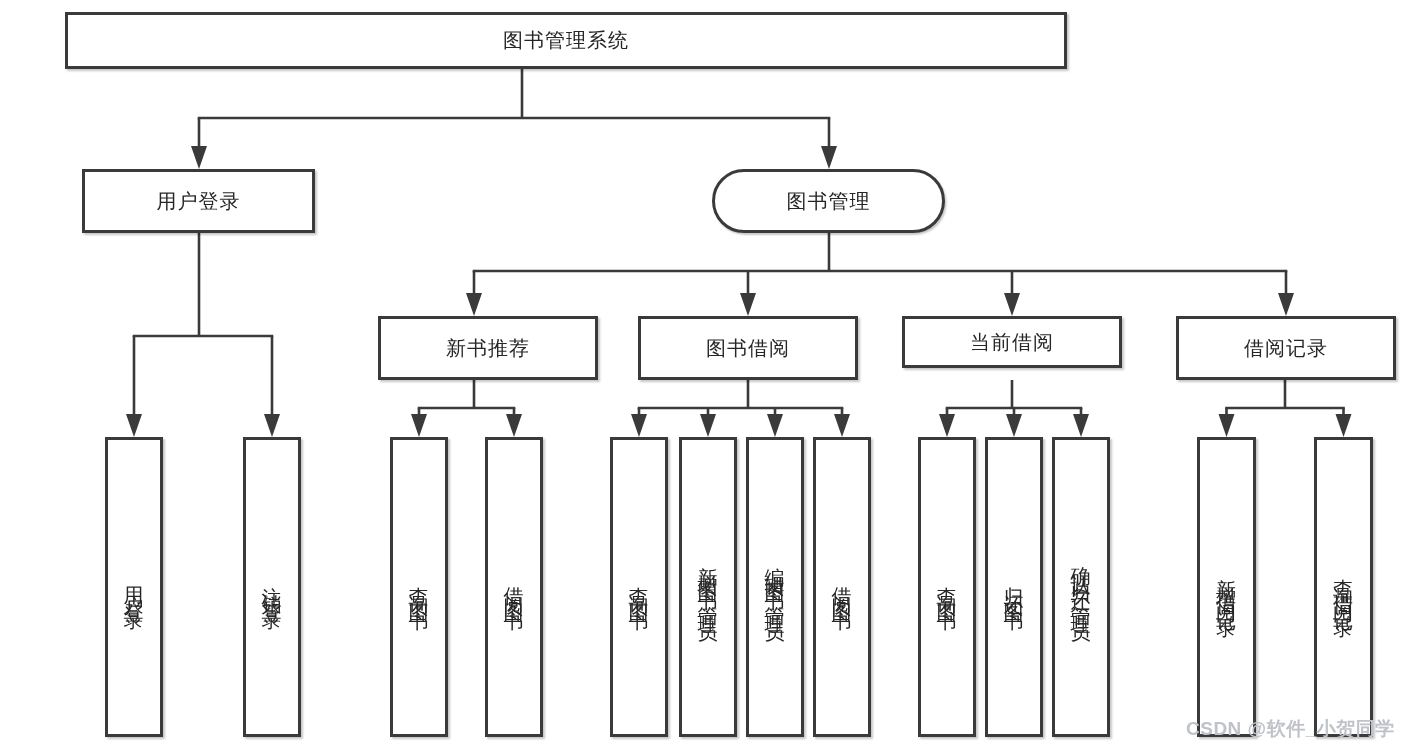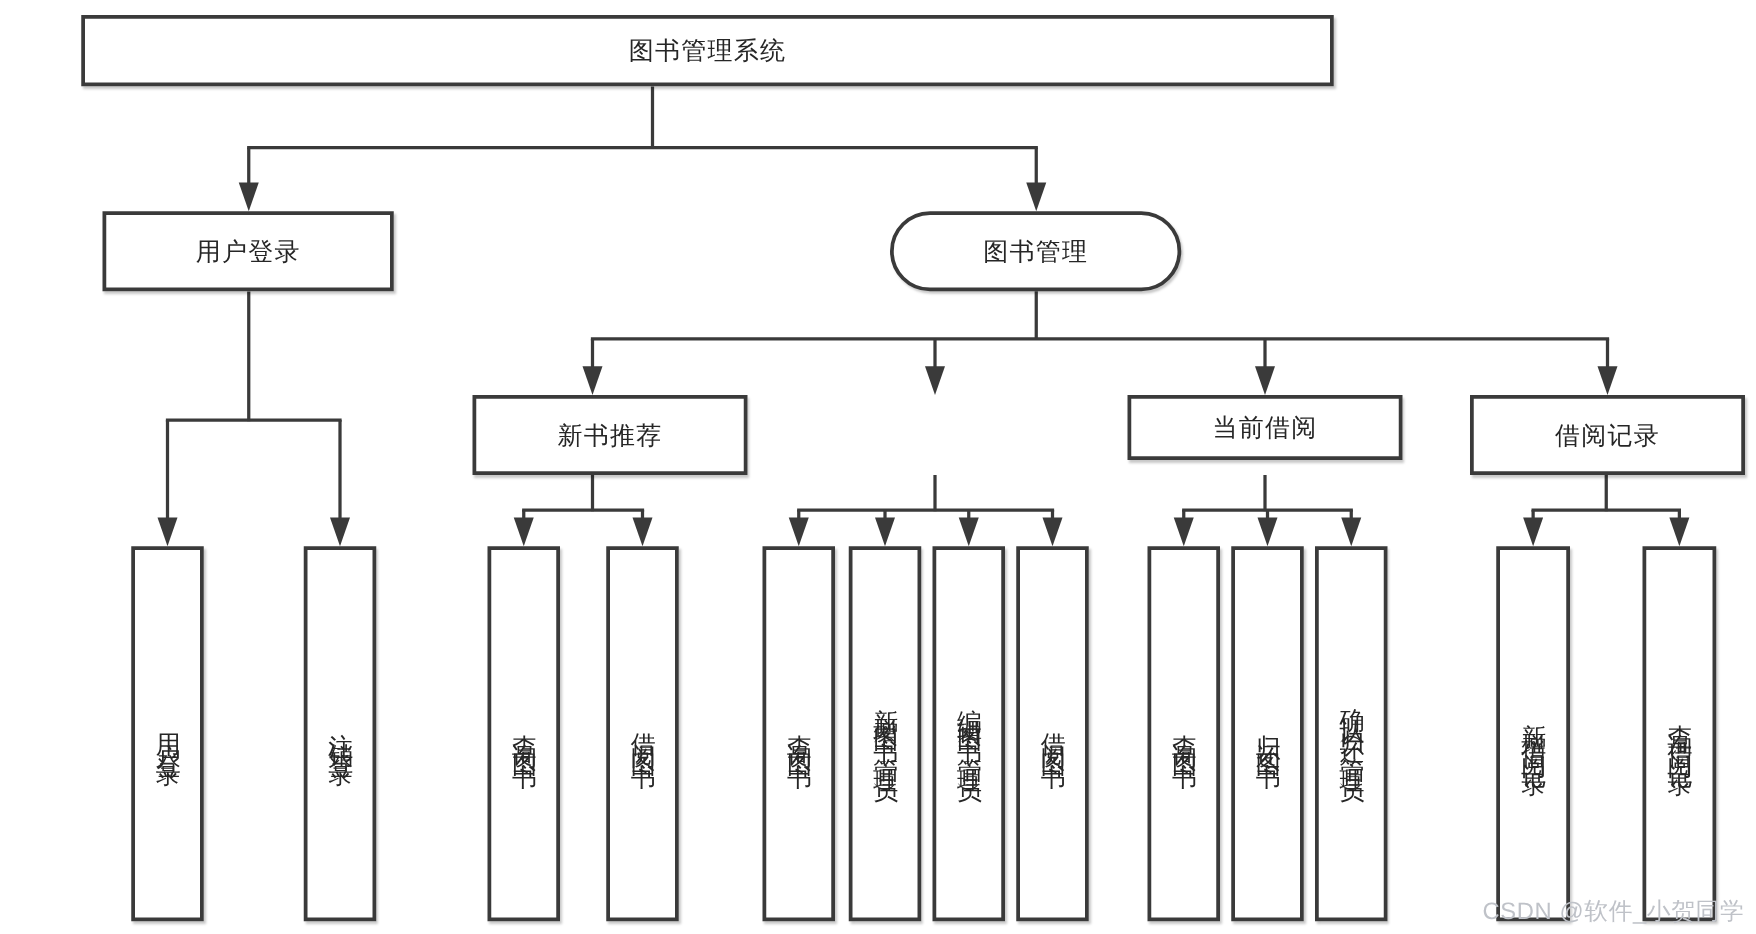--- a/index.html
+++ b/index.html
@@ -25,21 +25,21 @@
     color:var(--text);font-size:20px;letter-spacing:1px;font-weight:500;
     z-index:2;white-space:nowrap;
   }
   .vbox{
     writing-mode:vertical-rl;text-orientation:mixed;
     letter-spacing:8px;white-space:normal;
     font-size:20px;line-height:1;
   }
   .watermark{
     position:absolute;z-index:3;color:var(--wm);
-    font-size:19px;letter-spacing:0.5px;font-weight:400;
+    font-size:19px;letter-spacing:0.5px;font-weight:700;
   }
 </style>
 </head>
 <body>
 
 <div class="canvas">
 
   <svg class="connectors" width="1405" height="747" viewBox="0 0 1405 747" aria-hidden="true">
 
     <line x1="522" y1="69" x2="522" y2="119"></line>
@@ -102,20 +102,21 @@
     <line x1="1343.5" y1="408" x2="1343.5" y2="418"></line>
     <polygon points="1335.5,414 1351.5,414 1343.5,437"></polygon>
   </svg>
 
   <div class="box" style="left:18px;top:12px;width:1002px;height:57px;margin-left:47px;">图书管理系统</div>
 
   <div class="box" style="left:82px;top:169px;width:233px;height:64px;">用户登录</div>
   <div class="box" style="left:712px;top:169px;width:233px;height:64px;border-radius:32px;">图书管理</div>
 
   <div class="box" style="left:364px;top:316px;width:220px;height:64px;margin-left:14px;">新书推荐</div>
+  <div class="box" style="left:638px;top:316px;width:220px;height:64px;">图书借阅</div>
   <div class="box" style="left:902px;top:316px;width:220px;height:52px;">当前借阅</div>
   <div class="box" style="left:1176px;top:316px;width:220px;height:64px;">借阅记录</div>
 
   <div class="box vbox" style="left:105px;top:437px;width:58px;height:300px;">用户登录</div>
   <div class="box vbox" style="left:243px;top:437px;width:58px;height:300px;">注销登录</div>
 
   <div class="box vbox" style="left:390px;top:437px;width:58px;height:300px;">查询图书</div>
   <div class="box vbox" style="left:485px;top:437px;width:58px;height:300px;">借阅图书</div>
 
   <div class="box vbox" style="left:610px;top:437px;width:58px;height:300px;">查询图书</div>

